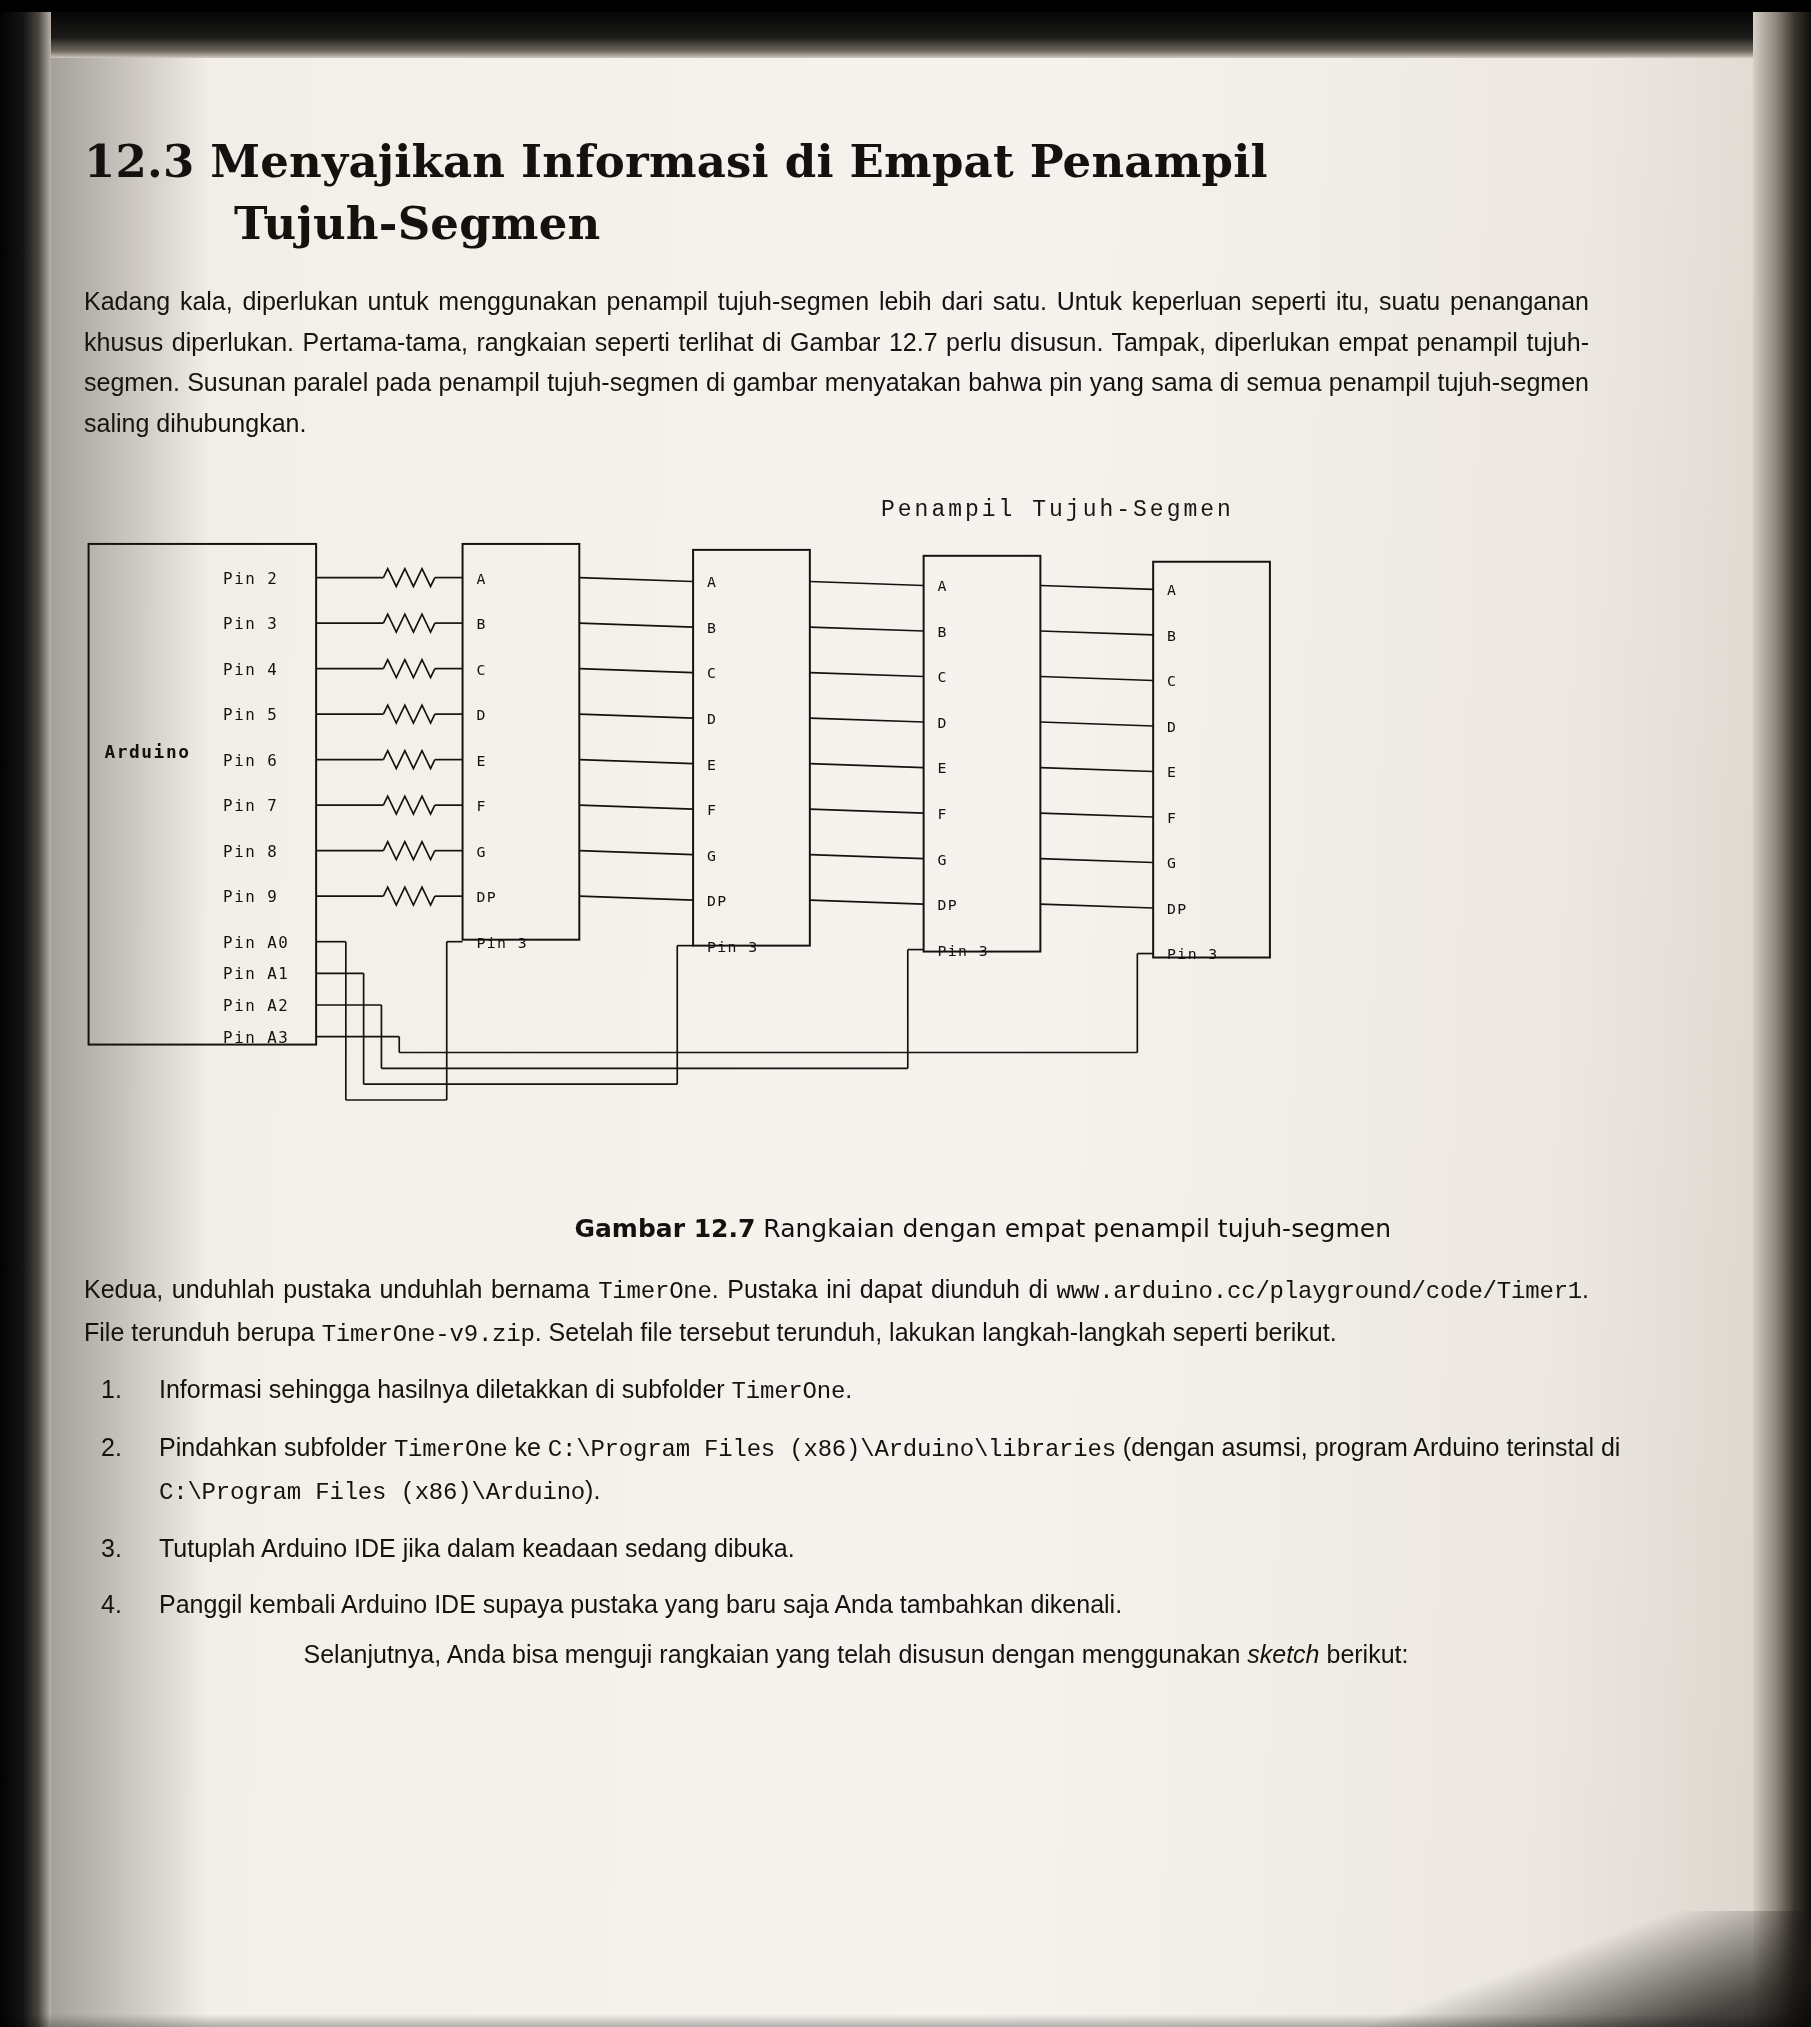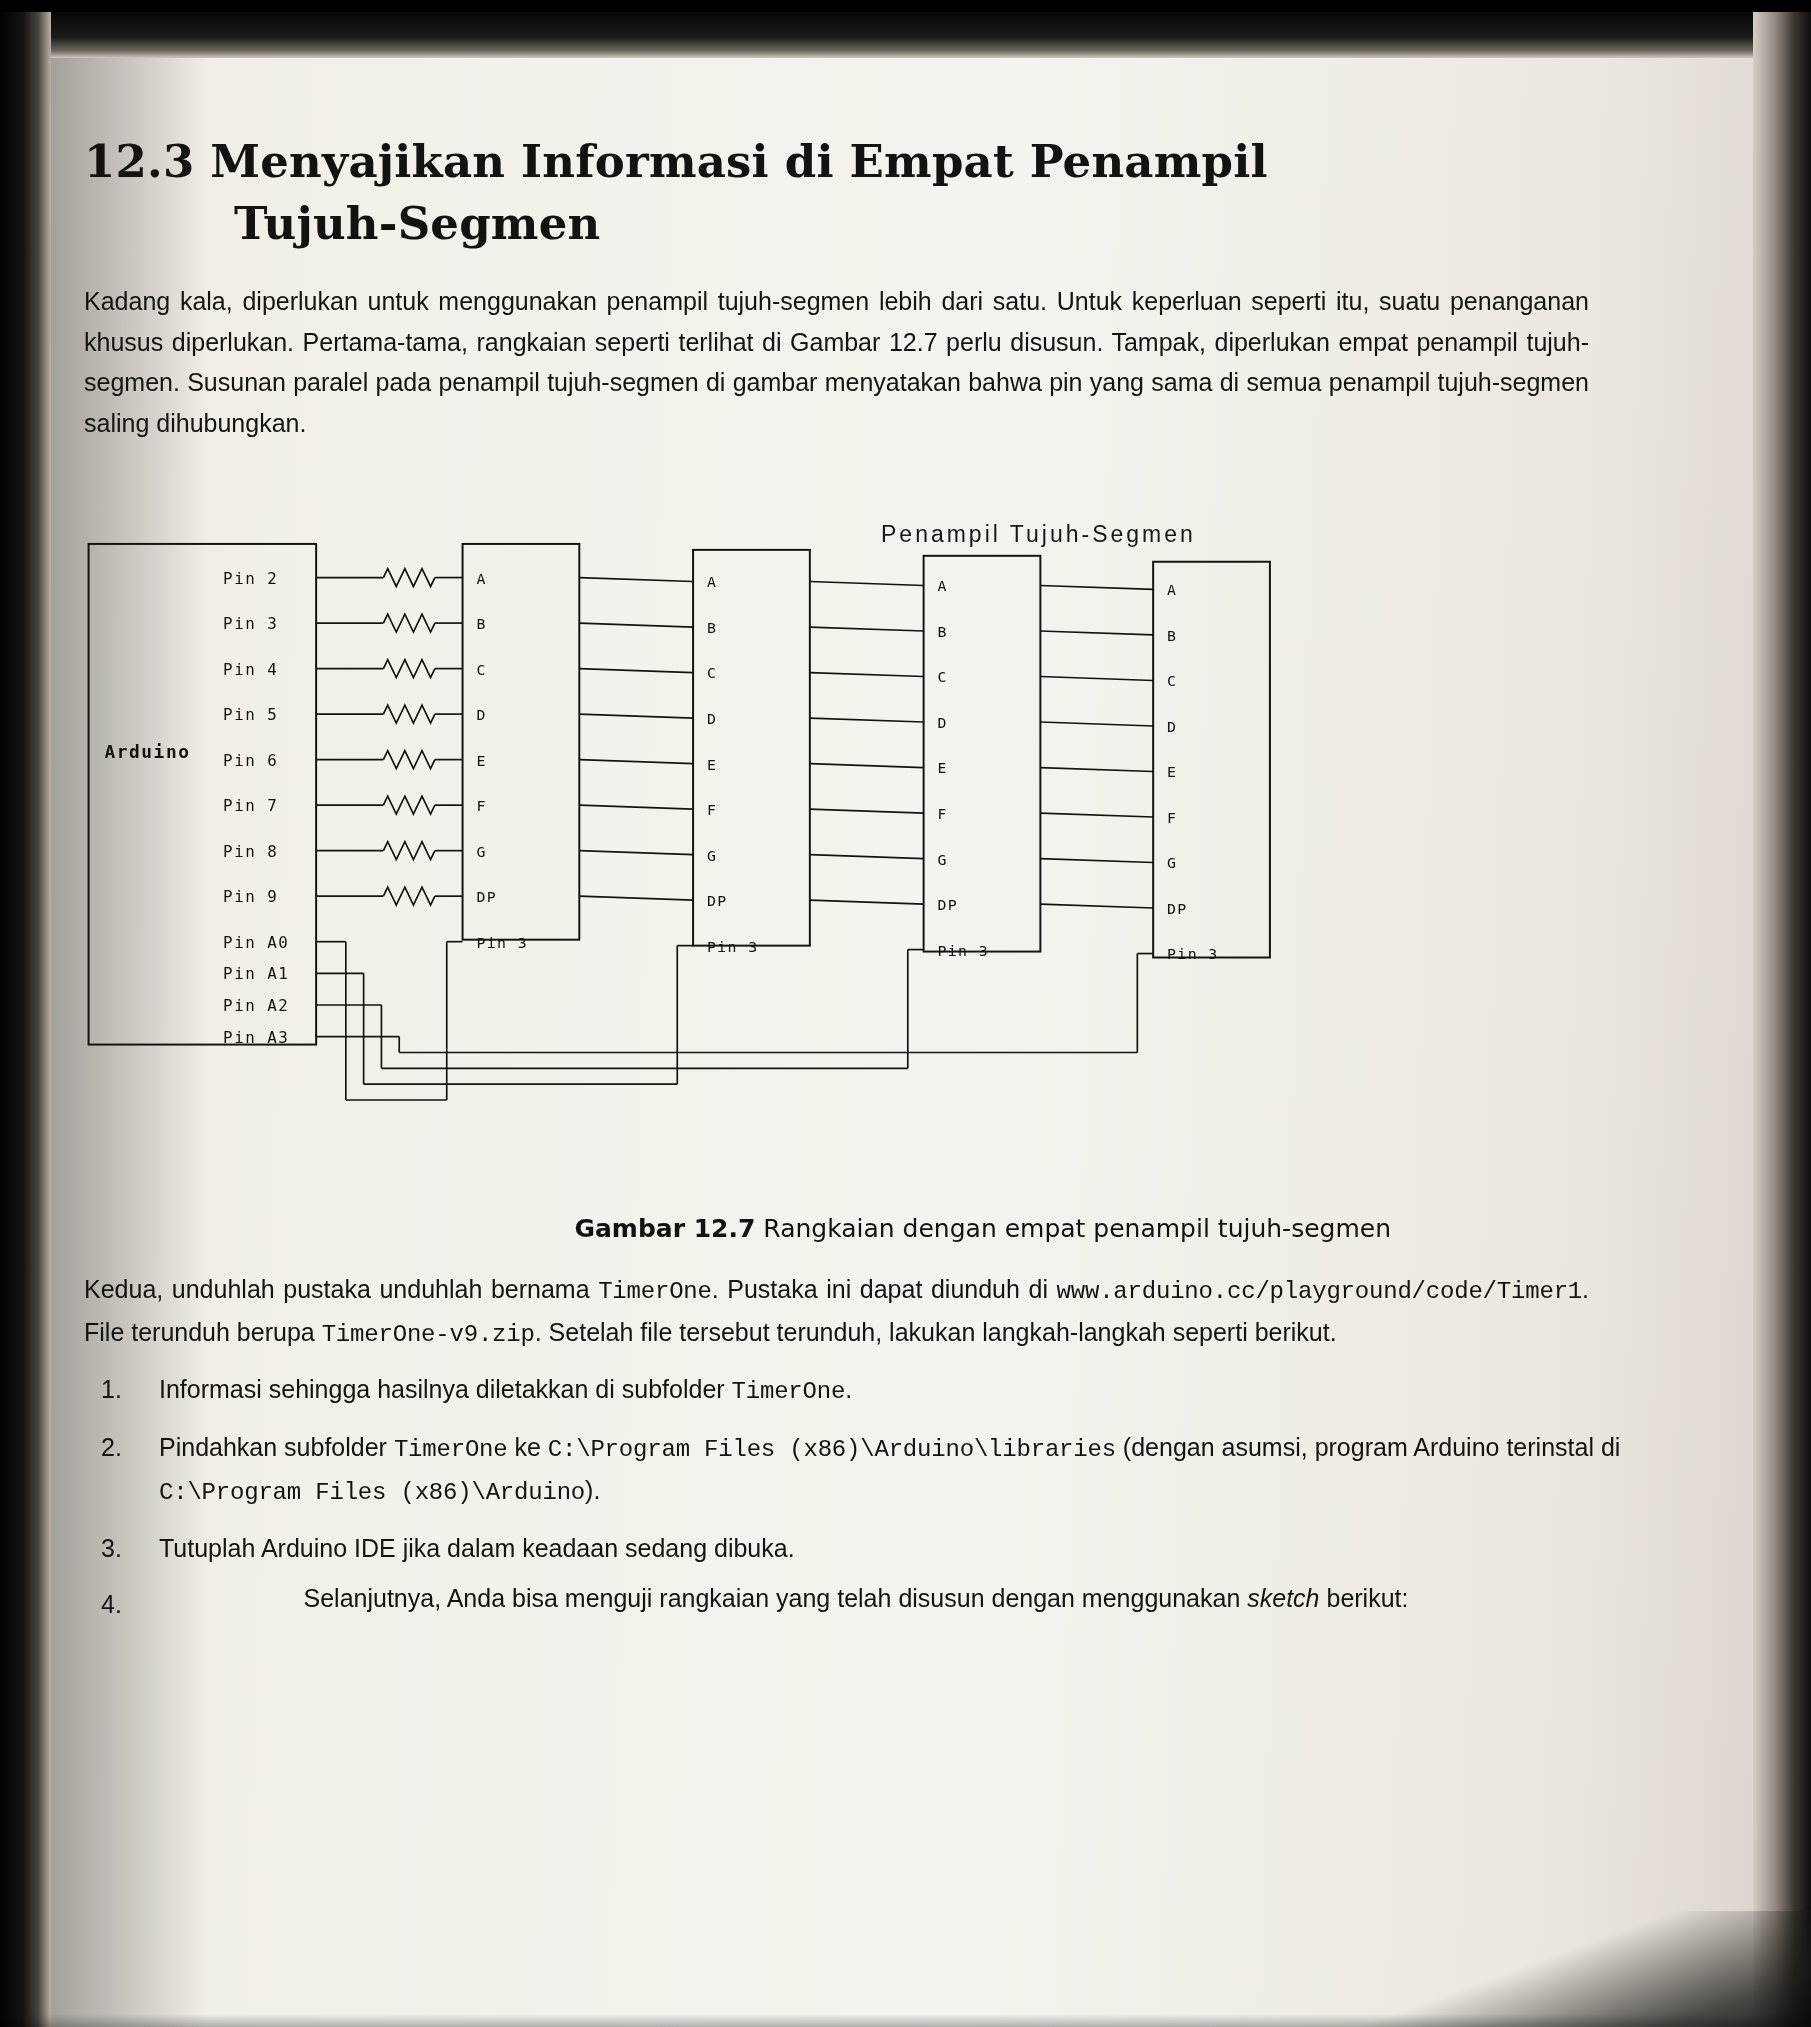--- a/index.html
+++ b/index.html
@@ -82,26 +82,25 @@
   
   .figure-wrap {
     position: relative;
     margin-top: 42px;
     width: 1663px;
     height: 723px;
   }
   .fig-caption-top {
     position: absolute;
     left: 797px; top: 12px;
-    font-family: Liberation Sans, sans-serif;
+    font-family: Liberation Mono, monospace;
     font-size: 23px;
     letter-spacing: 3px;
     color: #181714;
     white-space: nowrap;
-    margin-top: 24px;
   }
   .svgbox { position: absolute; left: 0; top: 53px; }
 
   .fig-caption {
     margin-top: 6px;
     text-align: right;
     font-family: "DejaVu Sans", sans-serif;
     font-size: 25px;
     color: #14120f;
     width: 1307px;
@@ -284,21 +283,21 @@
     </div>
 
     <p class="body" style="margin-top:26px; text-align:justify;">
       <span>Kedua, unduhlah pustaka unduhlah bernama </span><span class="mono">TimerOne</span><span>. Pustaka ini dapat diunduh di </span><span class="mono">www.arduino.cc/playground/code/Timer1</span><span>. File terunduh berupa </span><span class="mono">TimerOne-v9.zip</span><span>. Setelah file tersebut terunduh, lakukan langkah-langkah seperti berikut.</span>
     </p>
 
     <ol class="steps" id="steps-list">
         <li style="list-style: none; position: relative;"><span style="position: absolute; left: -44px;">1.</span><span>Informasi sehingga hasilnya diletakkan di subfolder </span><span class="mono">TimerOne</span><span>.</span></li>
         <li style="list-style: none; position: relative;"><span style="position: absolute; left: -44px;">2.</span><span>Pindahkan subfolder </span><span class="mono">TimerOne</span><span> ke </span><span class="mono">C:\Program Files (x86)\Arduino\libraries</span><span> (dengan asumsi, program Arduino terinstal di </span><span class="mono">C:\Program Files (x86)\Arduino</span><span>).</span></li>
         <li style="list-style: none; position: relative;"><span style="position: absolute; left: -44px;">3.</span><span>Tutuplah Arduino IDE jika dalam keadaan sedang dibuka.</span></li>
-        <li style="list-style: none; position: relative;"><span style="position: absolute; left: -44px;">4.</span></li>
+        <li style="list-style: none; position: relative;"><span style="position: absolute; left: -44px;">4.</span><span>Panggil kembali Arduino IDE supaya pustaka yang baru saja Anda tambahkan dikenali.</span></li>
       </ol>
 
     <div class="last-line">
       <span>Selanjutnya, Anda bisa menguji rangkaian yang telah disusun dengan menggunakan </span><span class="it">sketch</span><span> berikut:</span>
     </div>
 
   </div>
 
   <div class="edge-bottom-right"></div>
 </div>

